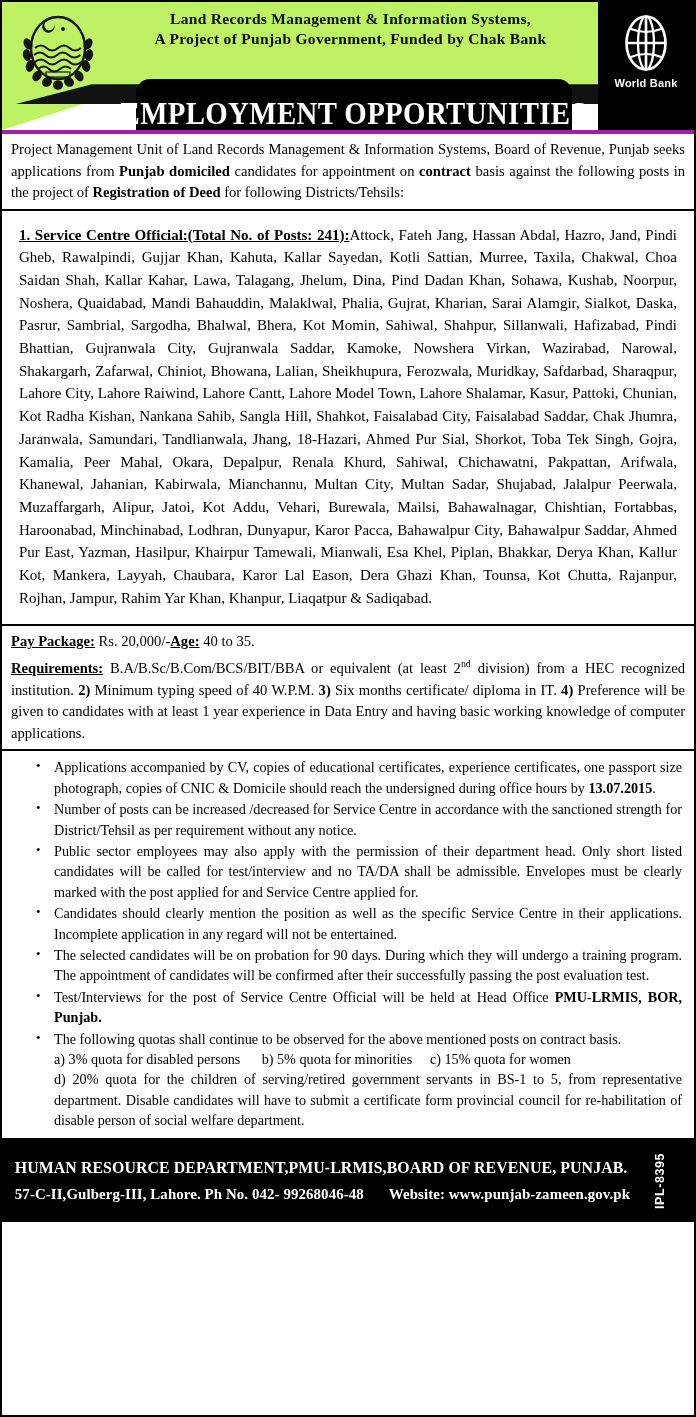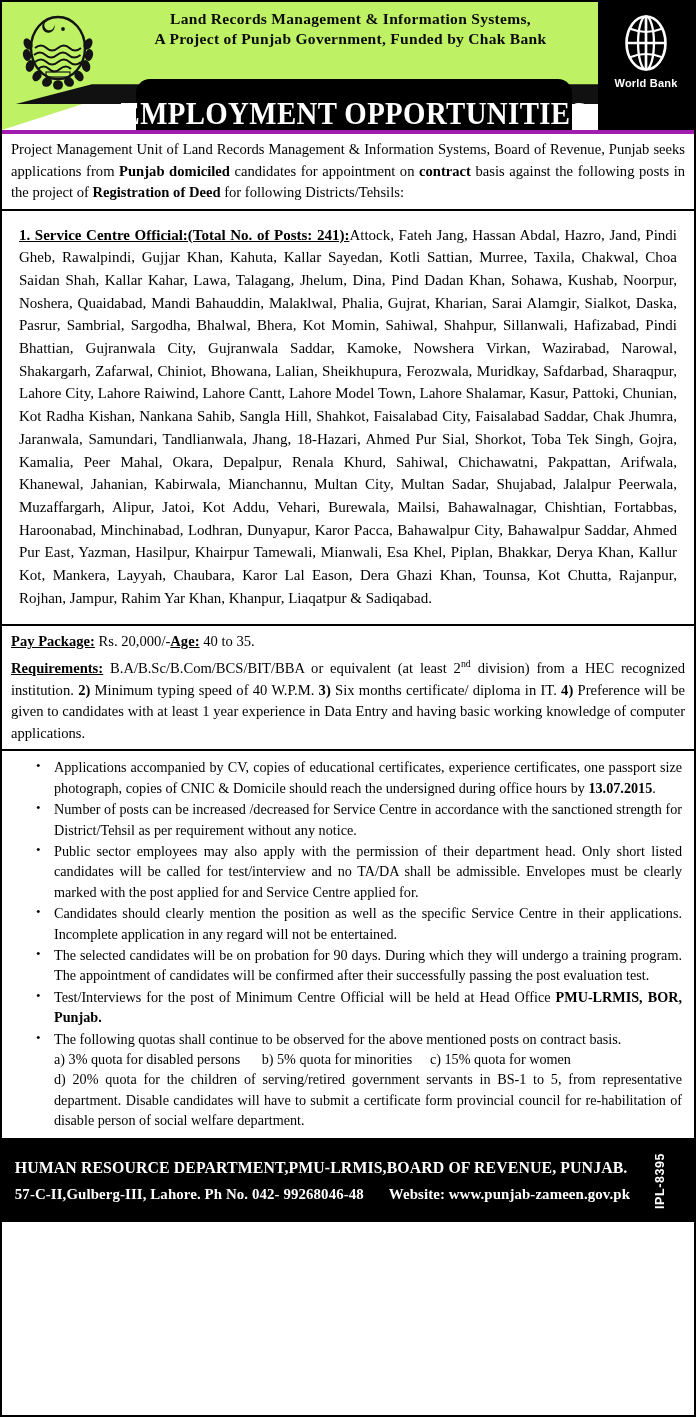--- a/index.html
+++ b/index.html
@@ -314,21 +314,21 @@
       <li><span>Applications accompanied by CV, copies of educational certificates, experience certificates, one passport size photograph, copies of CNIC &amp; Domicile should reach the undersigned during office hours by </span><b>13.07.2015</b><span>.</span></li>
 
       <li><span>Number of posts can be increased /decreased for Service Centre in accordance with the sanctioned strength for District/Tehsil as per requirement without any notice.</span></li>
 
       <li><span>Public sector employees may also apply with the permission of their department head. Only short listed candidates will be called for test/interview and no TA/DA shall be admissible. Envelopes must be clearly marked with the post applied for and Service Centre applied for.</span></li>
 
       <li><span>Candidates should clearly mention the position as well as the specific Service Centre in their applications. Incomplete application in any regard will not be entertained.</span></li>
 
       <li><span>The selected candidates will be on probation for 90 days. During which they will undergo a training program. The appointment of candidates will be confirmed after their successfully passing the post evaluation test.</span></li>
 
-      <li><span>Test/Interviews for the post of Minimum Centre Official will be held at Head Office </span><b>PMU-LRMIS, BOR, Punjab.</b></li>
+      <li><span>Test/Interviews for the post of Service Centre Official will be held at Head Office </span><b>PMU-LRMIS, BOR, Punjab.</b></li>
 
       <li>
         <span>The following quotas shall continue to be observed for the above mentioned posts on contract basis.</span>
         <span class="quota-row">a) 3% quota for disabled persons      b) 5% quota for minorities     c) 15% quota for women</span>
         <span class="subline">d) 20% quota for the children of serving/retired government servants in BS-1 to 5, from representative department.</span>
         <span class="subline">Disable candidates will have to submit a certificate form provincial council for re-habilitation of disable   person of social welfare department.</span>
       </li>
 
     </ul>
   </div>

